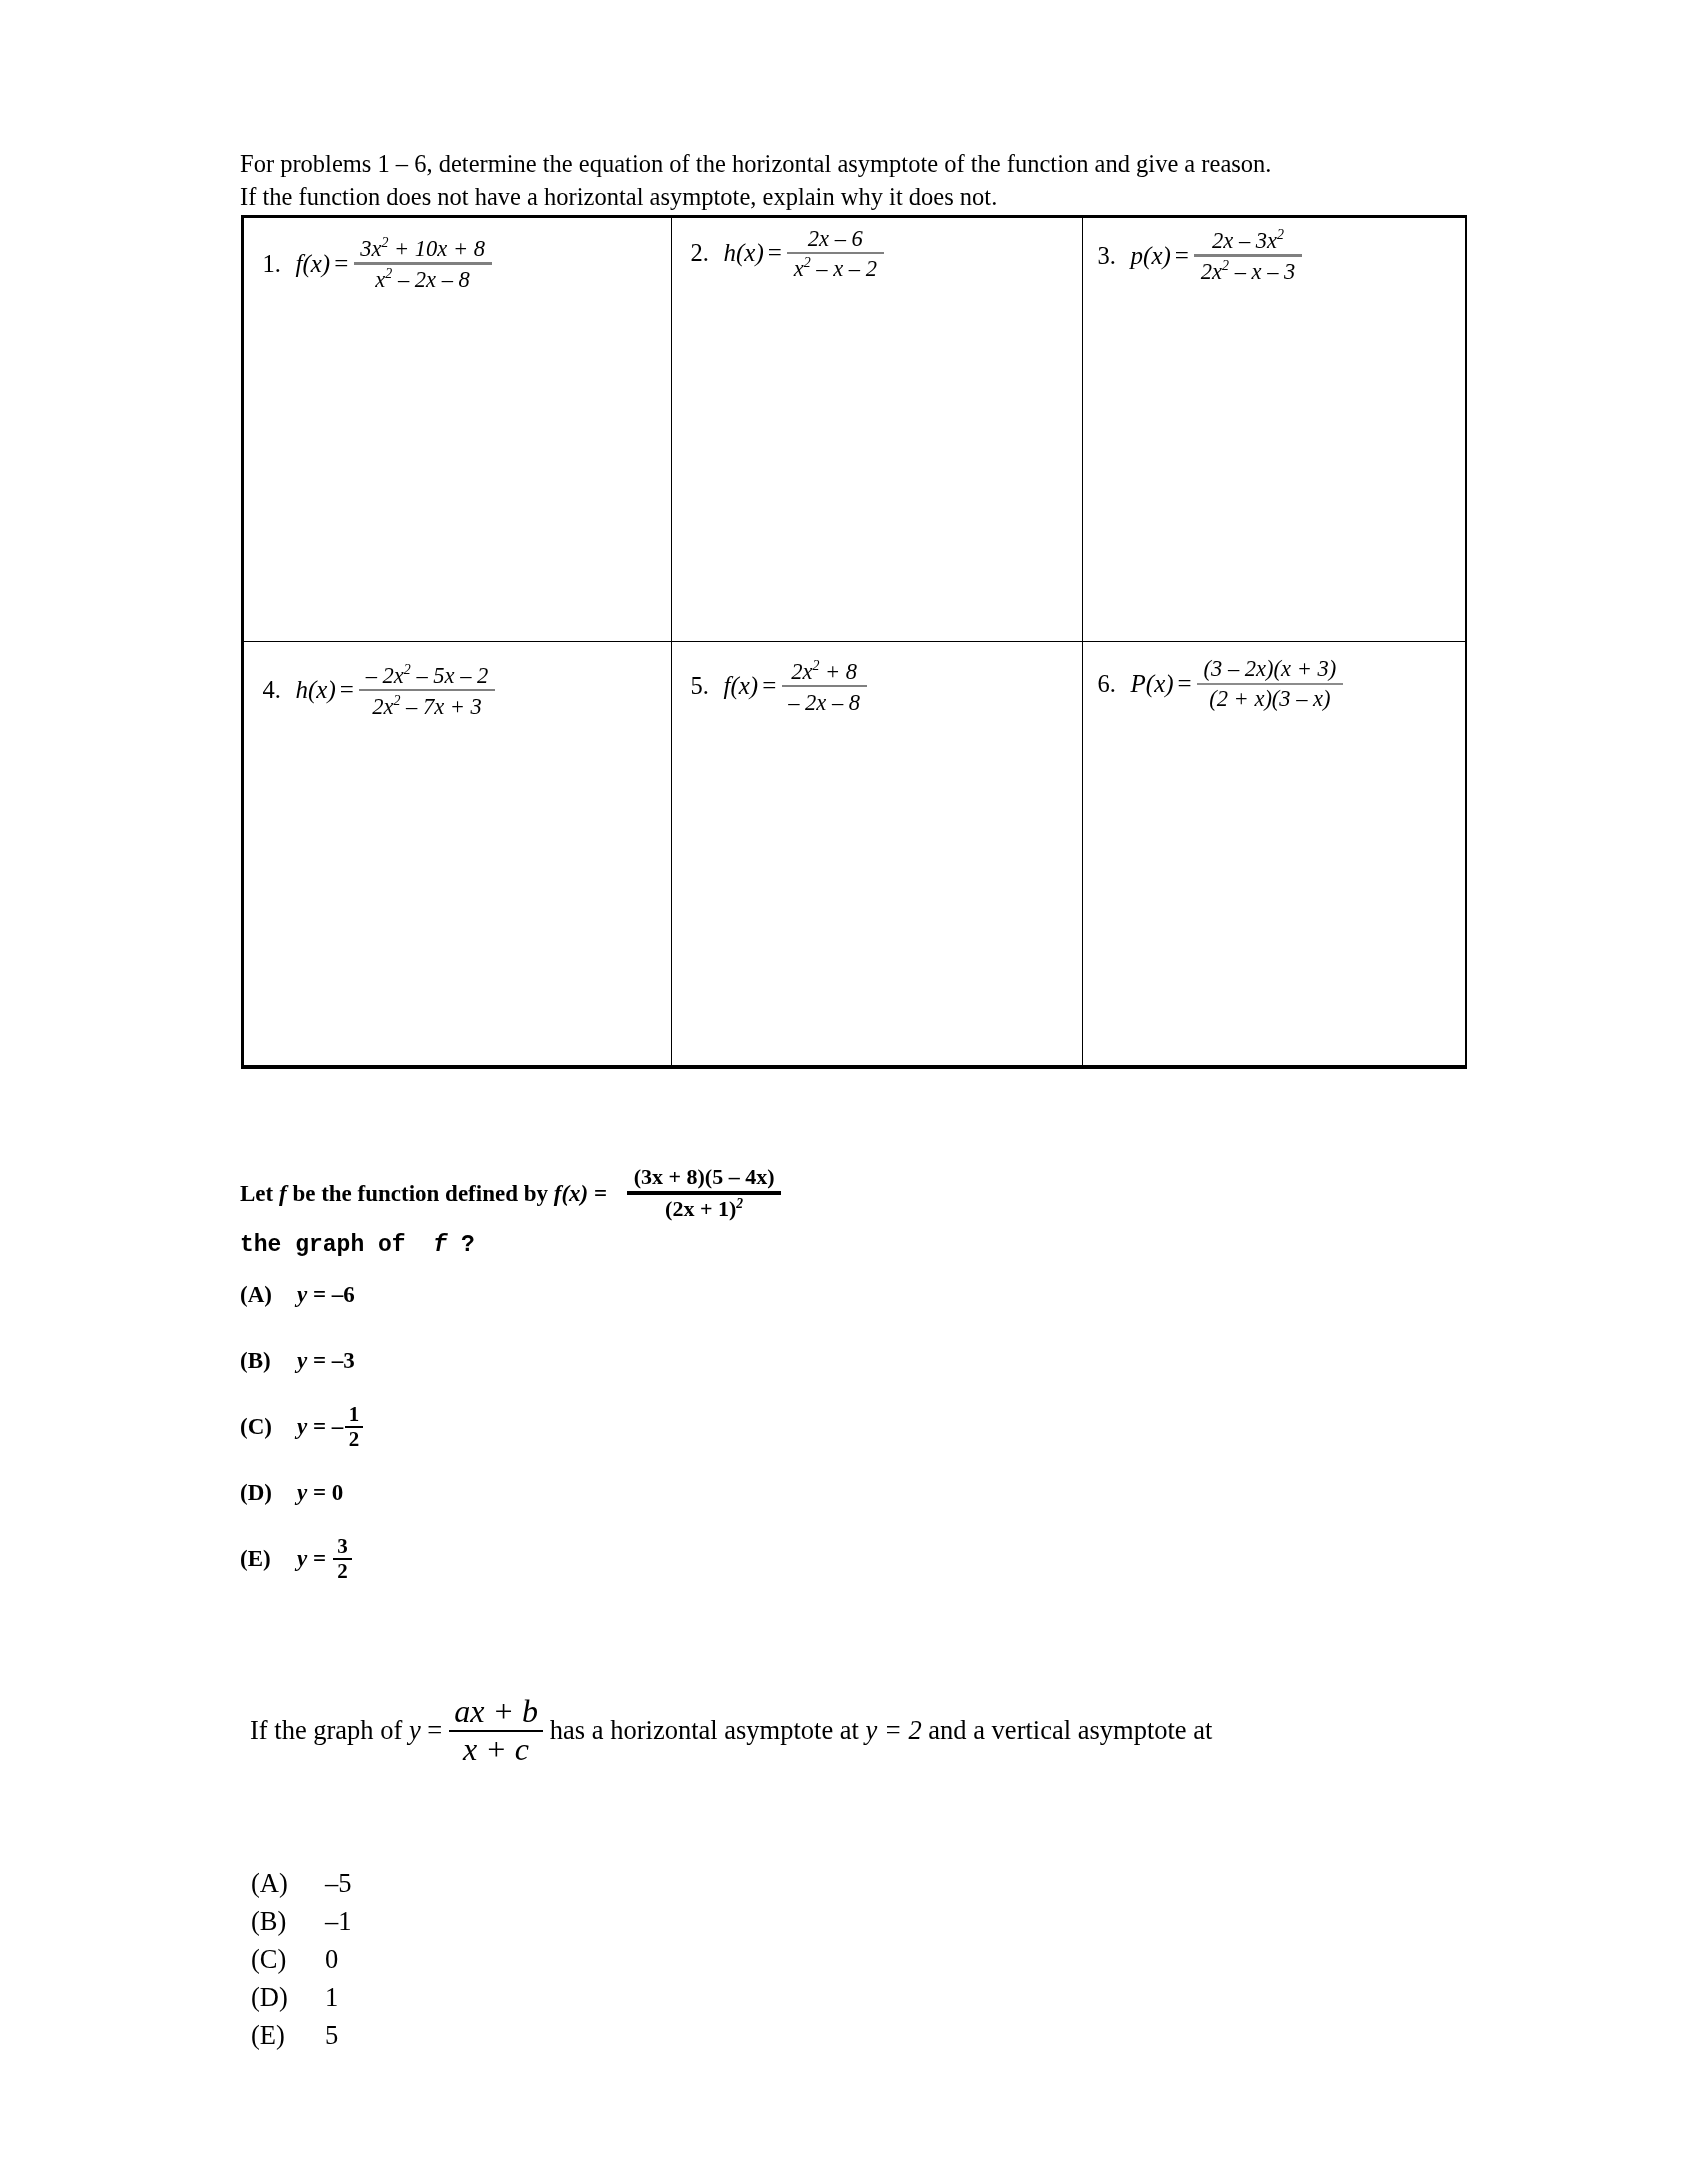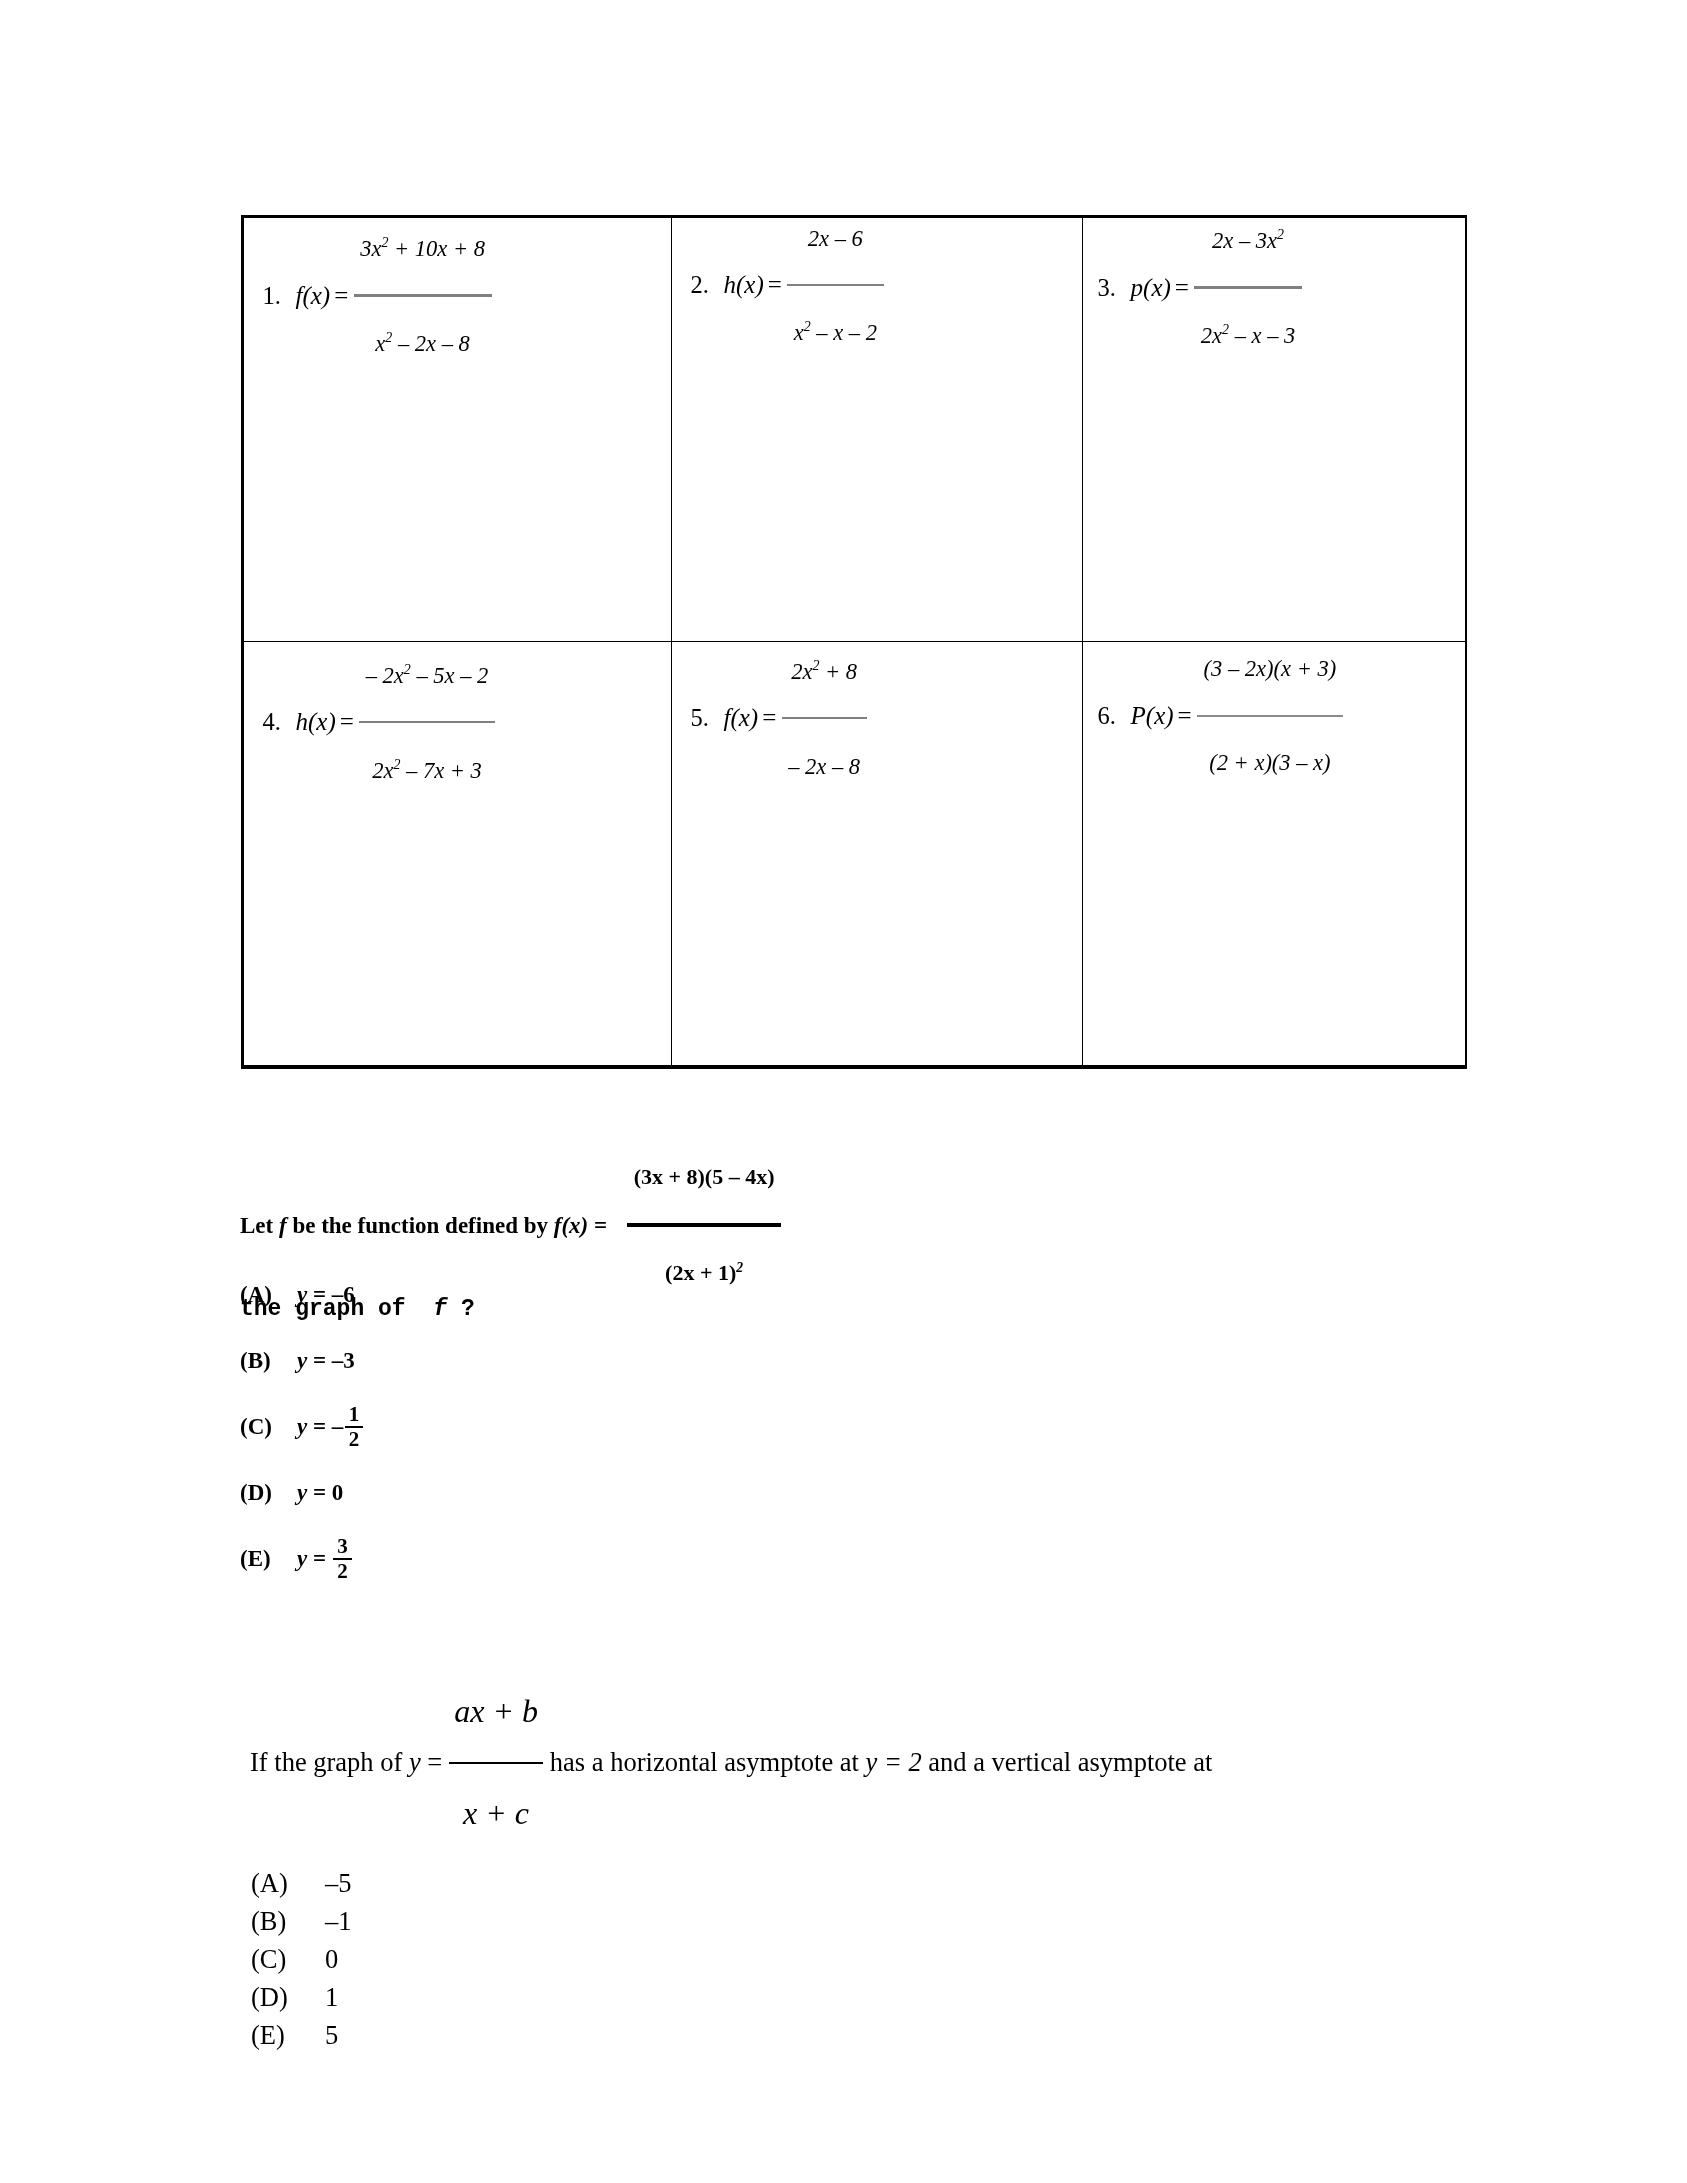--- a/index.html
+++ b/index.html
@@ -89,21 +89,20 @@
   }
 
   
   .frac {
     display: inline-flex;
     flex-direction: column;
     align-items: center;
     vertical-align: middle;
     font-size: 22.5px;
     line-height: 1.12;
-    gap: 32px;
   }
   .frac .num,
   .frac .den {
     padding: 1.3px 6.6px;
     white-space: nowrap;
     font-style: italic;
   }
   .frac .bar {
     width: 100%;
     height: 2.6px;
@@ -225,20 +224,24 @@
     align-items: baseline;
   }
   .choices2 .lbl2 { width: 74px; white-space: nowrap; }
   .choices2 .val2 { white-space: nowrap; }
 </style>
 </head>
 <body>
 
 <div class="page">
 
+  <div class="intro">
+    <span>For problems 1 – 6, determine the equation of the horizontal asymptote of the function and give a reason.</span>
+    <span class="l2">If the function does not have a horizontal asymptote, explain why it does not.</span>
+  </div>
 
   <table class="prob-table">
     <tbody>
         <tr class="r1">
       <td class="c1">
         <div class="cellinner p1">
           <span class="pnum">1.</span>
           <span class="fname">f(x)</span>
           <span class="eq">=</span>
           <span class="frac">

